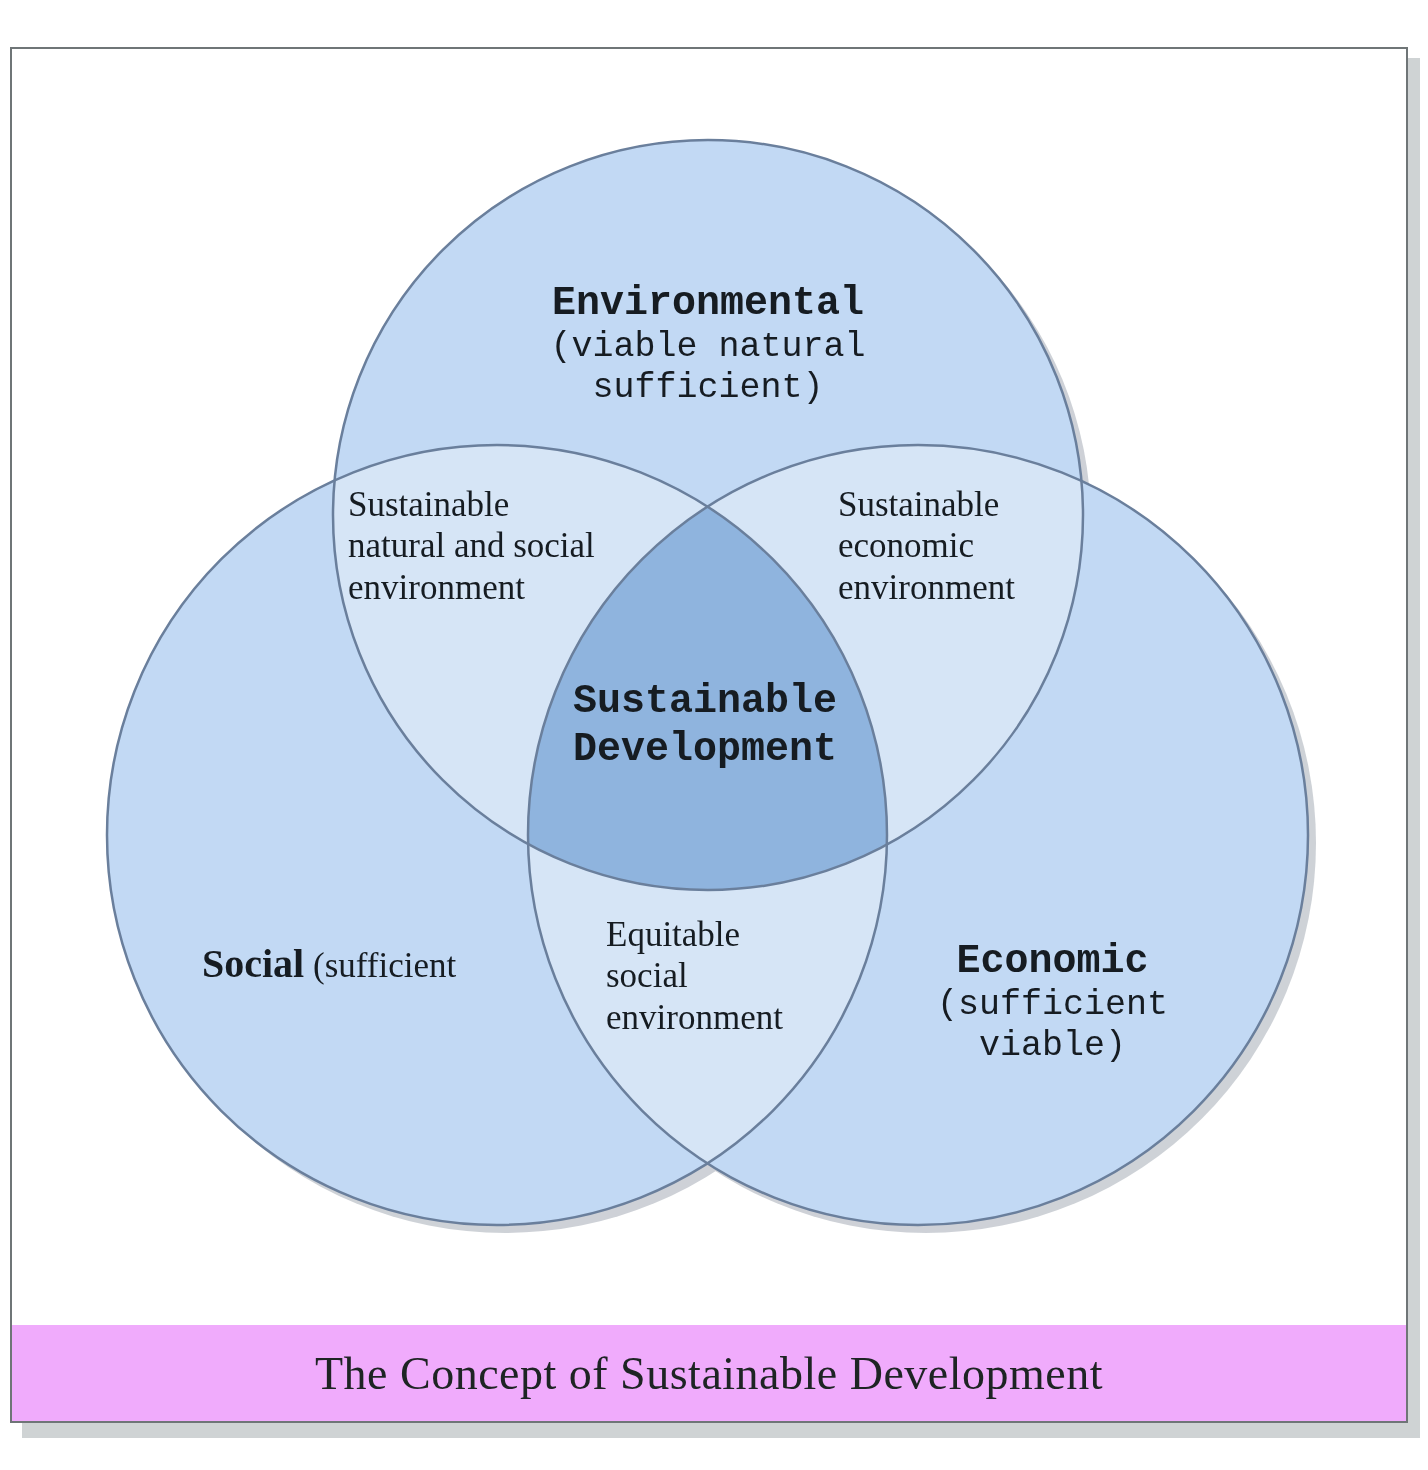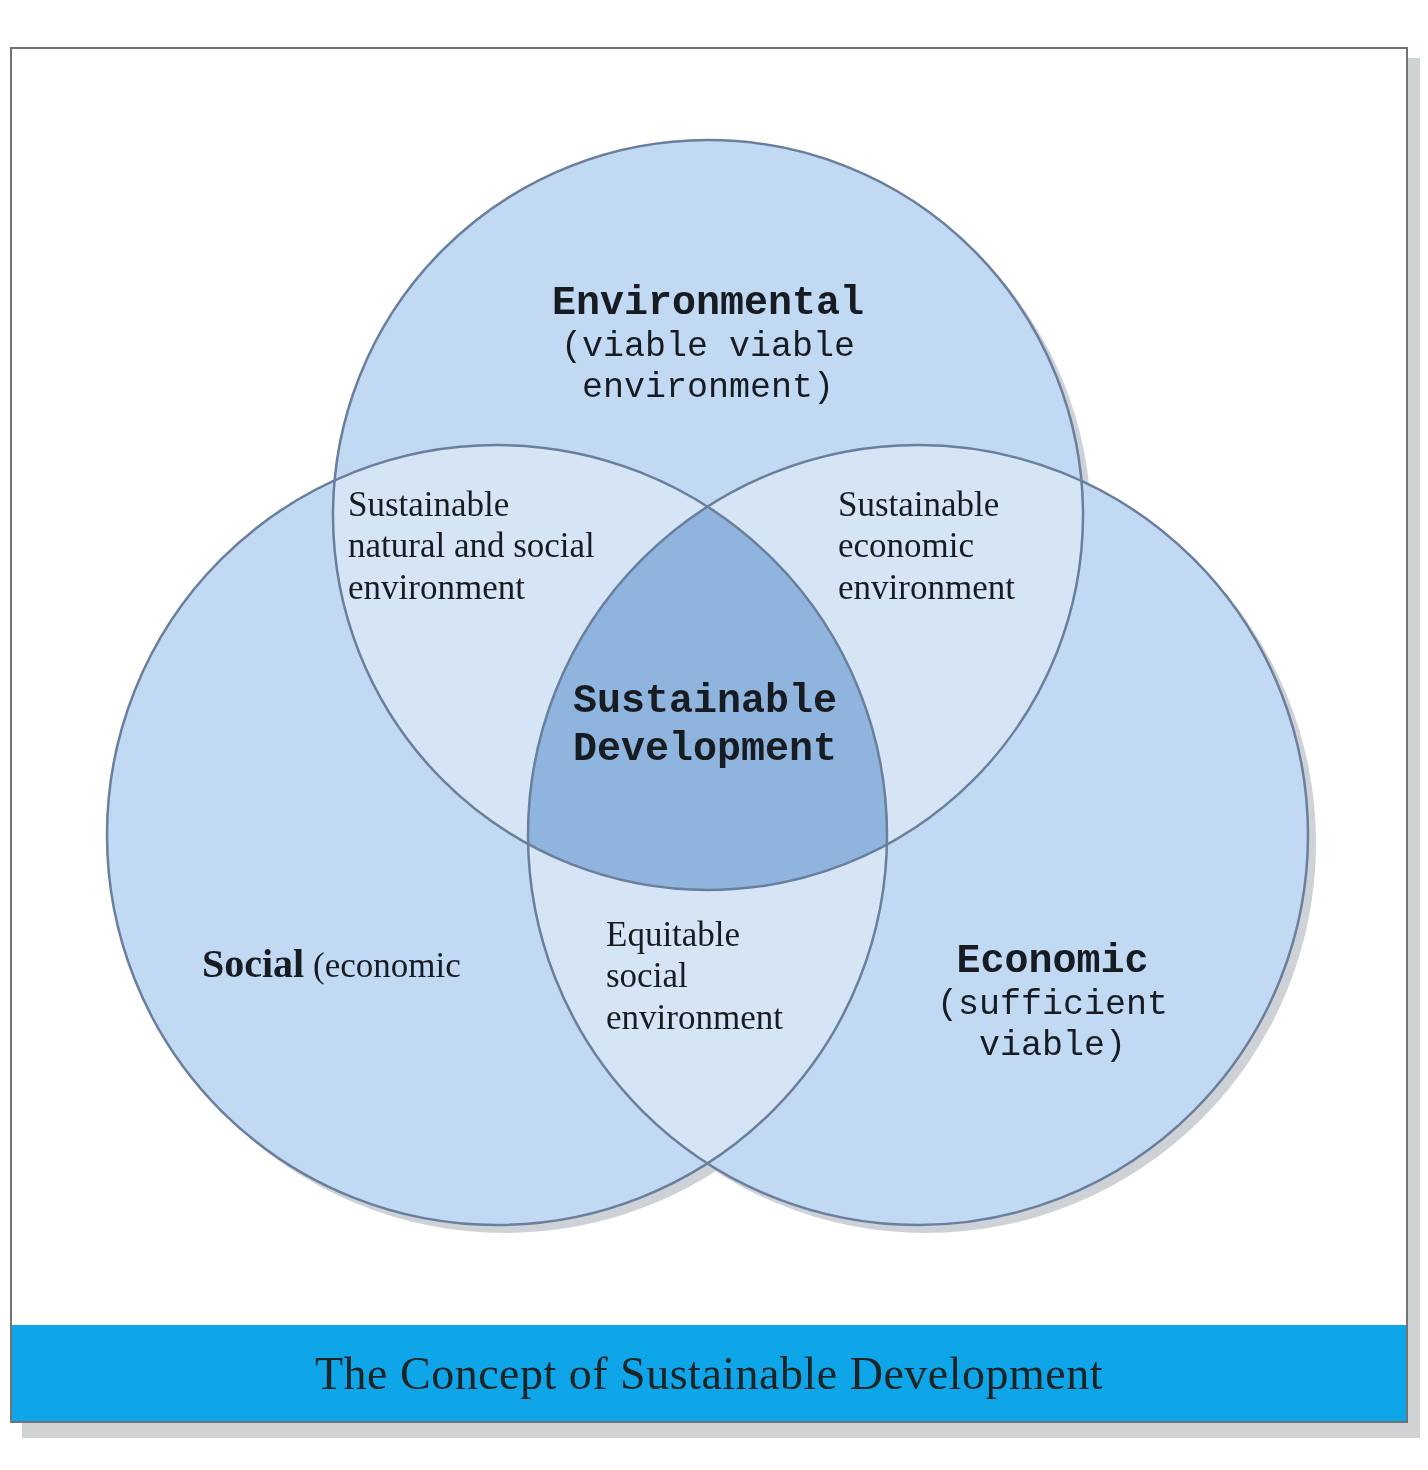--- a/index.html
+++ b/index.html
@@ -1,19 +1,19 @@
 <!DOCTYPE html>
 <html><head>
   <meta charset="utf-8">
   <style>
     html, body { margin:0; padding:0; background:#ffffff; }
     body { width:1428px; height:1470px; position:relative; overflow:hidden; font-family:"Liberation Serif", "DejaVu Serif", serif; }
     #frame-shadow { position:absolute; left:22px; top:58px; width:1398px; height:1380px; background:#cfd3d4; }
     #frame { position:absolute; left:10px; top:47px; width:1398px; height:1376px; background:#ffffff; border:2px solid #6f7577; box-sizing:border-box; }
-    #caption-bar { position:absolute; left:0; right:0; bottom:0; height:96px; background:#0ea5e9; display:flex; align-items:center; justify-content:center; }
+    #caption-bar { position:absolute; left:0; right:0; bottom:0; height:96px; background:#f0abfc; display:flex; align-items:center; justify-content:center; }
     #caption-text { font-size:46px; color:#1e2424; letter-spacing:0.5px; }
     svg#venn { position:absolute; left:0; top:0; }
     .lbl { position:absolute; color:#161c22; line-height:1.18; }
     .bold { font-weight:bold; }
     .big { font-size:40px; }
     .mid { font-size:35px; }
     .center { text-align:center;font-family:Liberation Mono, monospace; }
   </style>
 </head>
 <body>
@@ -70,42 +70,42 @@
 
   <g fill="none" stroke="#6a7f9c" stroke-width="2.5">
     <circle cx="708" cy="515" r="375"></circle>
     <circle cx="497" cy="835" r="390"></circle>
     <circle cx="918" cy="835" r="390"></circle>
   </g>
 </svg>
 
 <div class="lbl center" style="left:458px; top:280px; width:500px;">
   <div class="bold big">Environmental</div>
-  <div class="mid">(viable viable environment)</div>
+  <div class="mid">(viable natural sufficient)</div>
 </div>
 
 <div class="lbl mid" style="left:348px; top:484px; width:300px;">
   <div>Sustainable</div>
   <div>natural and social</div>
   <div>environment</div>
 </div>
 
 <div class="lbl mid" style="left:838px; top:484px; width:240px;">
   <div>Sustainable</div>
   <div>economic</div>
   <div>environment</div>
 </div>
 
 <div class="lbl center" style="left:520px; top:676px; width:370px;">
   <div class="bold big" style="line-height:1.3;">Sustainable</div>
   <div class="bold big" style="line-height:1.1;text-align:center;">Development</div>
 </div>
 
 <div class="lbl" style="left:202px; top:940px; width:330px;">
-  <div><span class="bold big">Social</span><span class="mid"> (economic</span></div>
+  <div><span class="bold big">Social</span><span class="mid"> (sufficient</span></div>
 </div>
 
 <div class="lbl mid" style="left:606px; top:914px; width:230px;">
   <div>Equitable</div>
   <div>social</div>
   <div>environment</div>
 </div>
 
 <div class="lbl center" style="left:880px; top:938px; width:345px;">
   <div class="bold big">Economic</div>

